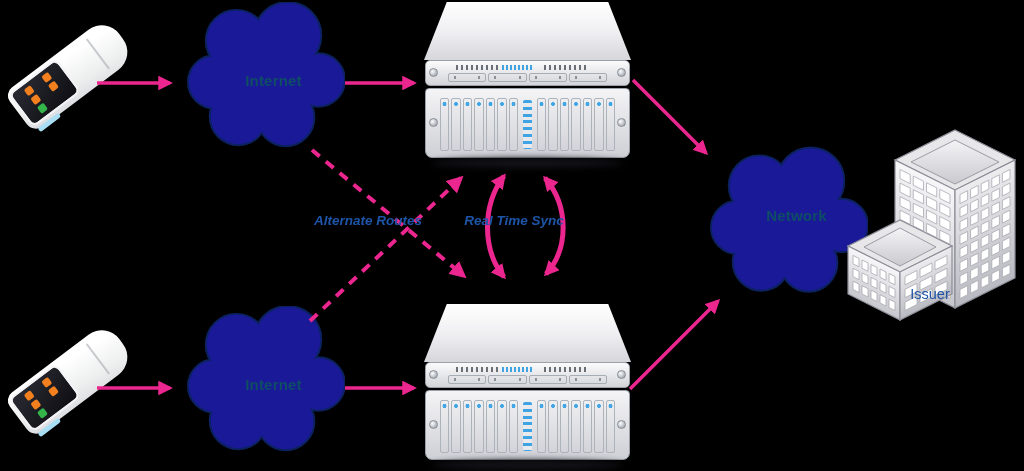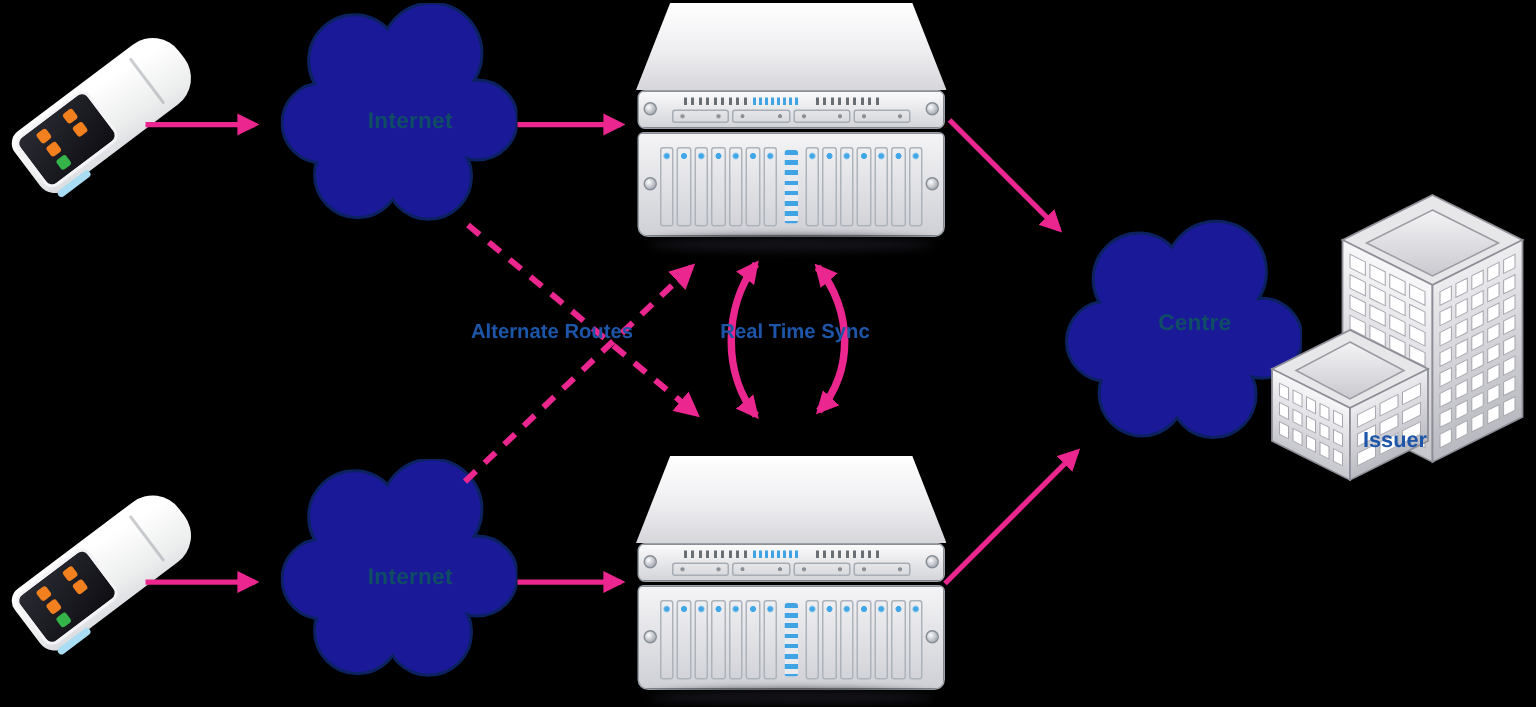--- a/index.html
+++ b/index.html
@@ -13,21 +13,21 @@
   .arrow-curve{stroke:var(--pink);stroke-width:5;fill:none;}
 
   
   .cloud{position:absolute;z-index:2;}
   .cloud svg{display:block;}
   .cloud-label{position:absolute;left:15px;right:0;text-align:center;
     color:var(--cloud-text);font-weight:bold;font-size:15px;letter-spacing:.2px;z-index:3;}
 
   
   .ann{position:absolute;z-index:7;text-align:center;color:var(--ann);
-       font-weight:bold;font-size:13.5px;line-height:1.25;}
+       font-weight:bold;font-size:13.5px;line-height:1.25;font-style:italic;}
 
   
   .server{position:absolute;width:207px;height:162px;z-index:4;}
   .srv-top{position:absolute;left:0;right:0;top:0;height:58px;
     background:linear-gradient(180deg,#ffffff 0%,#eeeef1 55%,#d6d6db 100%);
     clip-path:polygon(11% 0,89% 0,100% 100%,0 100%);border-radius:8px 8px 0 0;}
   .srv-title{position:absolute;left:0;right:0;top:34px;text-align:center;
     font-size:15px;color:#141414;z-index:2;}
   .srv-u1{position:absolute;left:1px;right:1px;top:58px;height:26px;
     background:linear-gradient(180deg,#fbfbfc,#d3d4d9);
@@ -74,21 +74,21 @@
   .t-icon{width:8px;height:8px;border-radius:2px;justify-self:center;align-self:center;}
   .t-tip{position:absolute;left:6px;bottom:-3px;width:26px;height:5px;
     border-radius:3px;background:#a9ddf3;}
   .t-seam{position:absolute;right:28px;top:6px;bottom:6px;width:2px;
     background:rgba(160,164,172,.55);border-radius:2px;}
 
   
   #issuer-buildings{position:absolute;z-index:4;}
 
   .lbl-issuer{position:absolute;z-index:7;text-align:center;color:var(--ann);
-    font-weight:bold;font-size:14.5px;}
+    font-weight:normal;font-size:14.5px;}
 </style>
 </head>
 <body>
 
 <div id="stage">
 
   <svg id="arrows" width="1024" height="471" viewBox="0 0 1024 471">
     <defs>
       <marker id="ah35" viewBox="0 0 10 10" refX="8" refY="5" markerWidth="4.2" markerHeight="4.2" orient="auto-start-reverse">
         <path d="M0,0 L10,5 L0,10 z" style="fill:var(--pink)"></path>
@@ -162,21 +162,21 @@
         <circle cx="100" cy="116" r="28" fill="var(--cloud-fill)" stroke="var(--cloud-stroke)" stroke-width="4"></circle>
         <circle cx="78" cy="75" r="40" fill="var(--cloud-fill)" stroke="var(--cloud-stroke)" stroke-width="4"></circle>
         <circle cx="50" cy="38" r="30" fill="var(--cloud-fill)"></circle>
         <circle cx="102" cy="33" r="33" fill="var(--cloud-fill)"></circle>
         <circle cx="28" cy="80" r="26" fill="var(--cloud-fill)"></circle>
         <circle cx="133" cy="78" r="26" fill="var(--cloud-fill)"></circle>
         <circle cx="52" cy="115" r="28" fill="var(--cloud-fill)"></circle>
         <circle cx="100" cy="116" r="28" fill="var(--cloud-fill)"></circle>
         <circle cx="78" cy="75" r="40" fill="var(--cloud-fill)"></circle>
       </svg>
-    <div class="cloud-label" style="top:62px;">Centre</div>
+    <div class="cloud-label" style="top:62px;">Network</div>
   </div>
 
   <div class="terminal" style="left:0;top:24px;">
     <div class="t-rot">
       <div class="t-body"></div>
       <div class="t-screen">
         <div class="t-icon i-or" style="background: rgb(242, 128, 31);"></div>
         <div class="t-icon i-or" style="background: rgb(242, 128, 31);"></div>
         <div class="t-icon i-or" style="background: rgb(242, 128, 31);"></div>
         <div class="t-icon i-or" style="background: rgb(242, 128, 31);"></div>
@@ -424,16 +424,16 @@
             <rect x="35" y="19.833333333333336" width="12" height="8.333333333333334" fill="#ffffff" stroke="#a8a8b0" stroke-width="0.7"></rect>
             <rect x="5" y="32.66666666666667" width="12" height="8.333333333333334" fill="#ffffff" stroke="#a8a8b0" stroke-width="0.7"></rect>
             <rect x="20" y="32.66666666666667" width="12" height="8.333333333333334" fill="#ffffff" stroke="#a8a8b0" stroke-width="0.7"></rect>
             <rect x="35" y="32.66666666666667" width="12" height="8.333333333333334" fill="#ffffff" stroke="#a8a8b0" stroke-width="0.7"></rect>
           </g>
       </g>
     </g>
   </svg>
 
   <div class="ann" style="left:312px;top:213px;width:112px;">Alternate Routes</div>
-  <div class="ann" style="left:480px;top:213px;width:100px;">Real Time Sync</div>
+  <div class="ann" style="left:464px;top:213px;width:100px;">Real Time Sync</div>
   <div class="lbl-issuer" style="left:880px;top:286px;width:100px;">Issuer</div>
 
 </div>
 
 </body></html>

